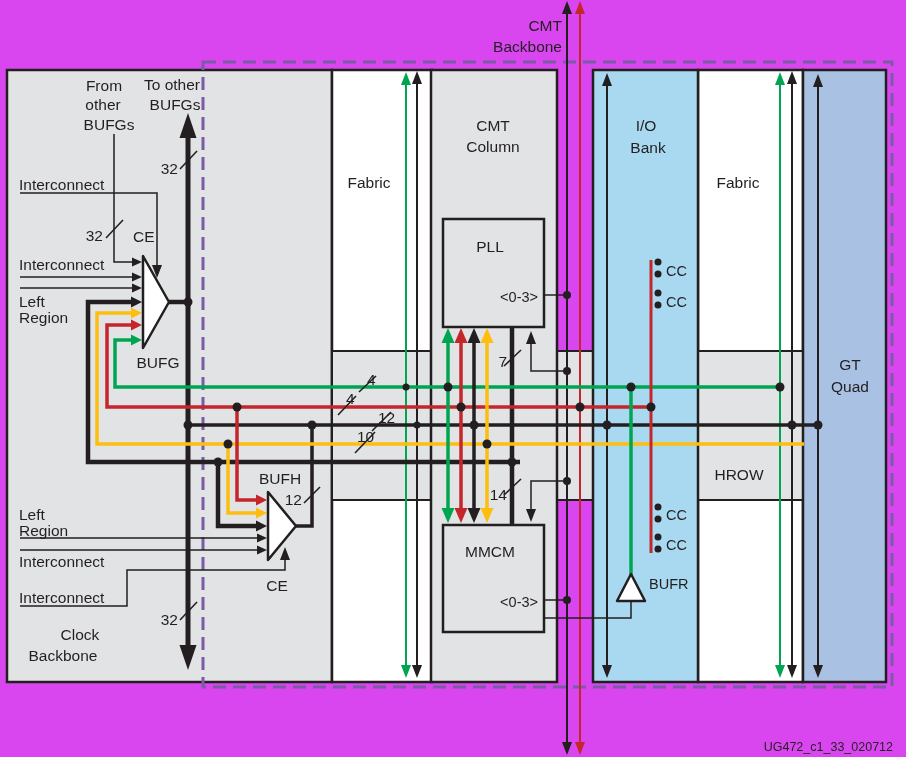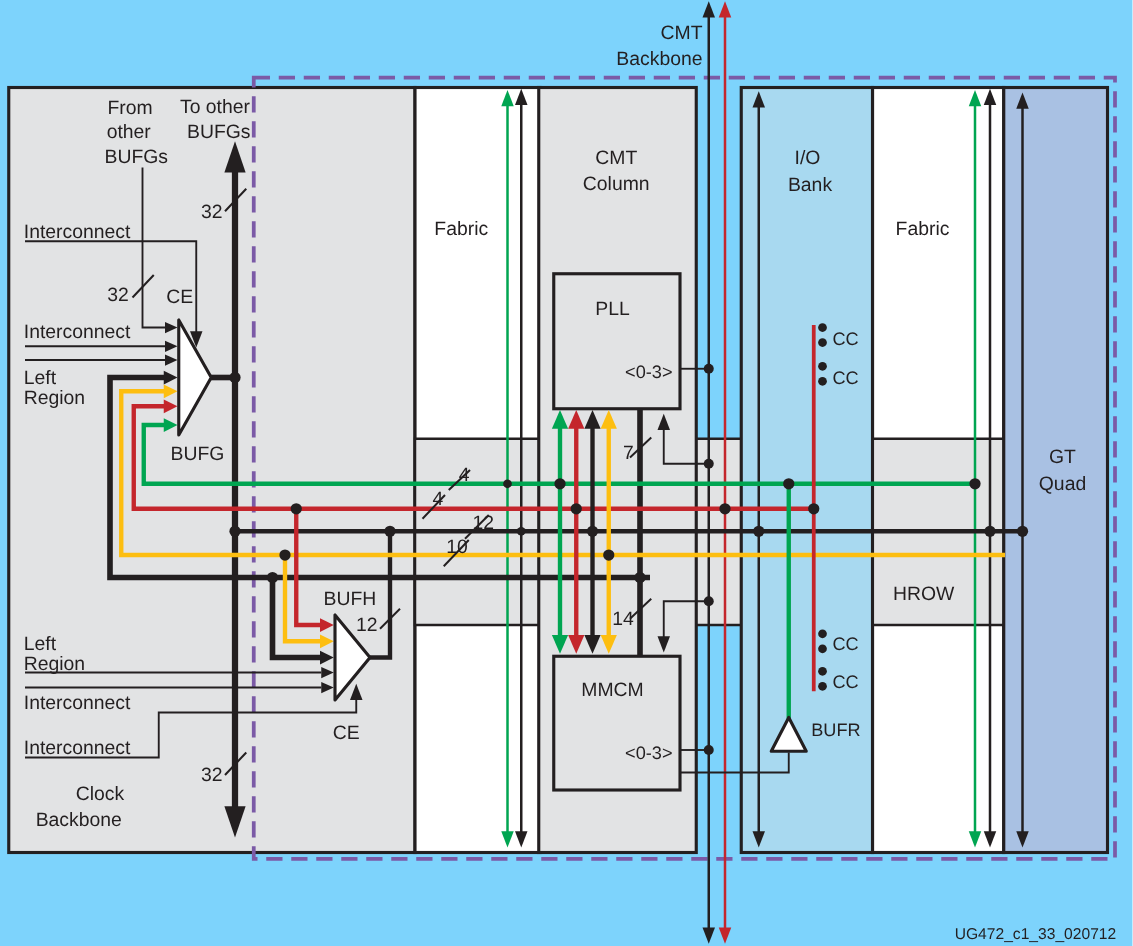--- a/index.html
+++ b/index.html
@@ -1,16 +1,16 @@
 <!DOCTYPE html>
 <html style="--ink: #231f20; --gray: #e2e3e4; --blue: #a8d9f0; --periwinkle: #a9c1e3; --green: #00a551; --red: #c4262c; --yellow: #fdbe10; --purple: #7b5aa6;"><head>
 <meta charset="utf-8">
 <style>
   html,body{margin:0;padding:0;background:#fff;}
-  #stage{position:relative;width:906px;height:757px;background:#7dd3fc;overflow:hidden;}
+  #stage{position:relative;width:906px;height:757px;background:#d946ef;overflow:hidden;}
   svg{display:block;}
   svg text{font-family:"Liberation Sans","DejaVu Sans",sans-serif;fill:var(--ink);font-size:15.5px;}
   .t-mid{text-anchor:middle;}
   .t-end{text-anchor:end;}
   .small{font-size:14.5px;}
   .tiny{font-size:12.5px;}
   .box-gray{fill:var(--gray);stroke:var(--ink);stroke-width:2.5;}
   .box-white{fill:#ffffff;stroke:var(--ink);stroke-width:2.5;}
   .box-blue{fill:var(--blue);stroke:var(--ink);stroke-width:2.5;}
   .box-peri{fill:var(--periwinkle);stroke:var(--ink);stroke-width:2.5;}

